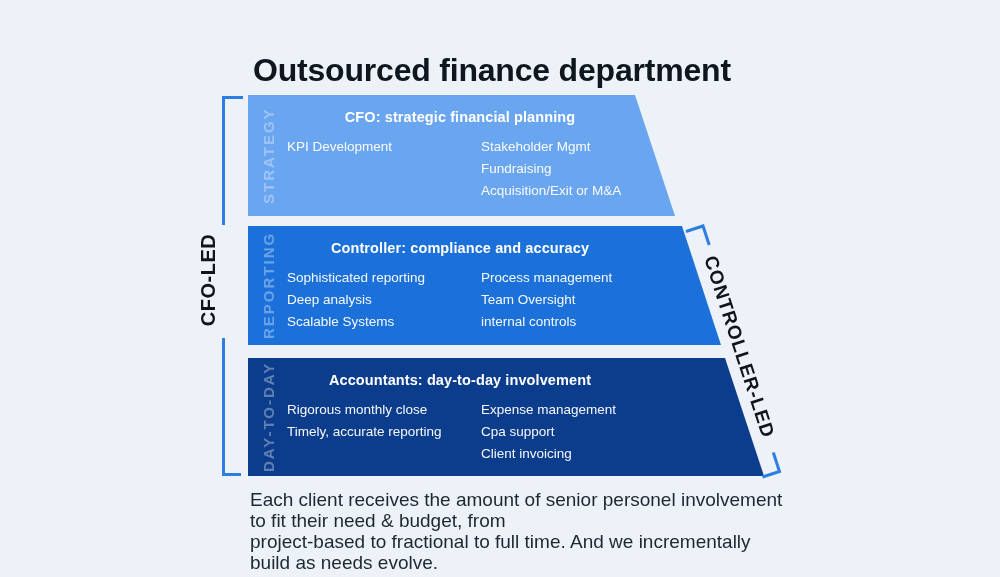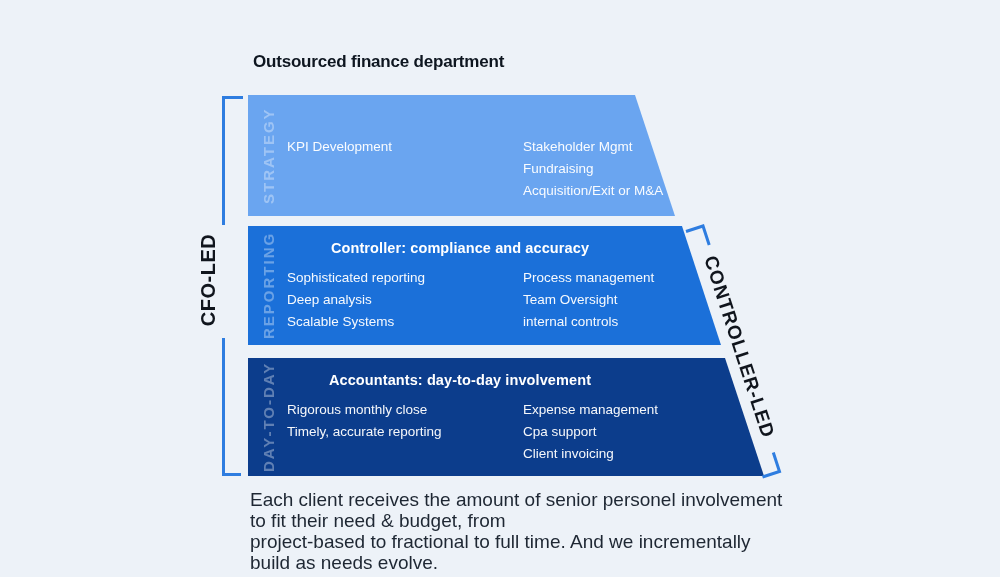--- a/index.html
+++ b/index.html
@@ -3,21 +3,21 @@
 <meta charset="utf-8">
 <style>
   html,body{margin:0;padding:0;}
   body{font-family:"Liberation Sans","DejaVu Sans",sans-serif;}
   #stage{
     position:relative;width:1000px;height:577px;overflow:hidden;
     background:#edf2f8;
   }
   .page-title{
     position:absolute;left:253px;top:52px;
-    font-size:17px;font-weight:700;color:#0e1620;letter-spacing:-0.2px;
+    font-size:32px;font-weight:700;color:#0e1620;letter-spacing:-0.2px;
   }
   .tier{
     position:absolute;left:248px;width:520px;
   }
   .tier-strategy{top:95px;height:121px;clip-path:polygon(0 0,387px 0,427px 100%,0 100%);}
   .tier-reporting{top:226px;height:119px;clip-path:polygon(0 0,434px 0,473px 100%,0 100%);}
   .tier-daytoday{top:358px;height:118px;clip-path:polygon(0 0,477px 0,516px 100%,0 100%);}
   .tier-side-label{
     position:absolute;left:4px;top:0;height:100%;width:32px;
     display:flex;align-items:center;justify-content:center;
@@ -28,21 +28,21 @@
   .tier-title{
     position:absolute;left:0;top:14px;width:424px;text-align:center;
     font-size:14.5px;font-weight:700;color:#ffffff;letter-spacing:0.1px;
   }
   .tier-col{
     position:absolute;top:41px;
     font-size:13.5px;line-height:22px;color:rgba(255,255,255,0.96);
     white-space:nowrap;
   }
   .tier-col.left{left:39px;}
-  .tier-col.right{left:233px;margin-left:42px;}
+  .tier-col.right{left:233px;}
   .bracket-svg{position:absolute;left:0;top:0;pointer-events:none;}
   .bracket-stroke{fill:none;stroke-width:3px;stroke-linecap:butt;stroke-linejoin:miter;}
   .cfo-led-label{
     position:absolute;left:138px;top:267px;width:140px;height:26px;
     transform:rotate(-90deg);
     text-align:center;line-height:26px;
     font-size:20px;font-weight:700;letter-spacing:0.5px;color:#10151d;
     white-space:nowrap;
   }
   .controller-led-label{
@@ -59,20 +59,21 @@
 </style>
 </head>
 <body>
 
 <div id="stage" style="background: rgb(237, 242, 248);">
 
   <div class="page-title" style="color: rgb(14, 22, 32);">Outsourced finance department</div>
 
   <div class="tier tier-strategy" style="background: rgb(106, 165, 240);">
     <div class="tier-side-label">STRATEGY</div>
+    <div class="tier-title">CFO: strategic financial planning</div>
     <div class="tier-col left">
       <div>KPI Development</div>
     </div>
     <div class="tier-col right">
       <div>Stakeholder Mgmt</div>
       <div>Fundraising</div>
       <div>Acquisition/Exit or M&amp;A</div>
     </div>
   </div>
 

